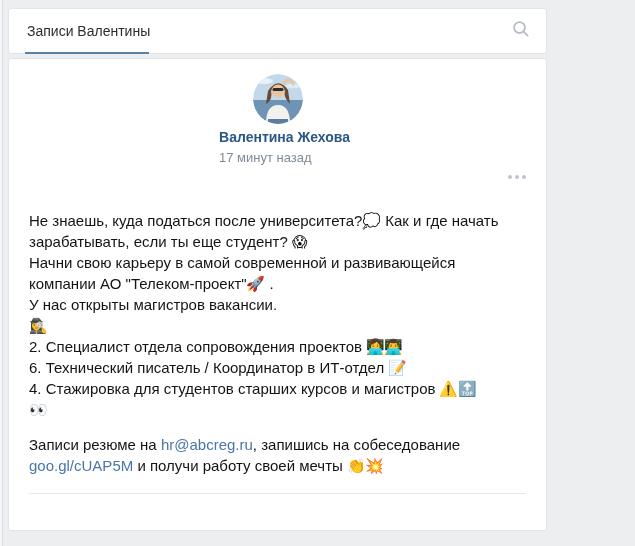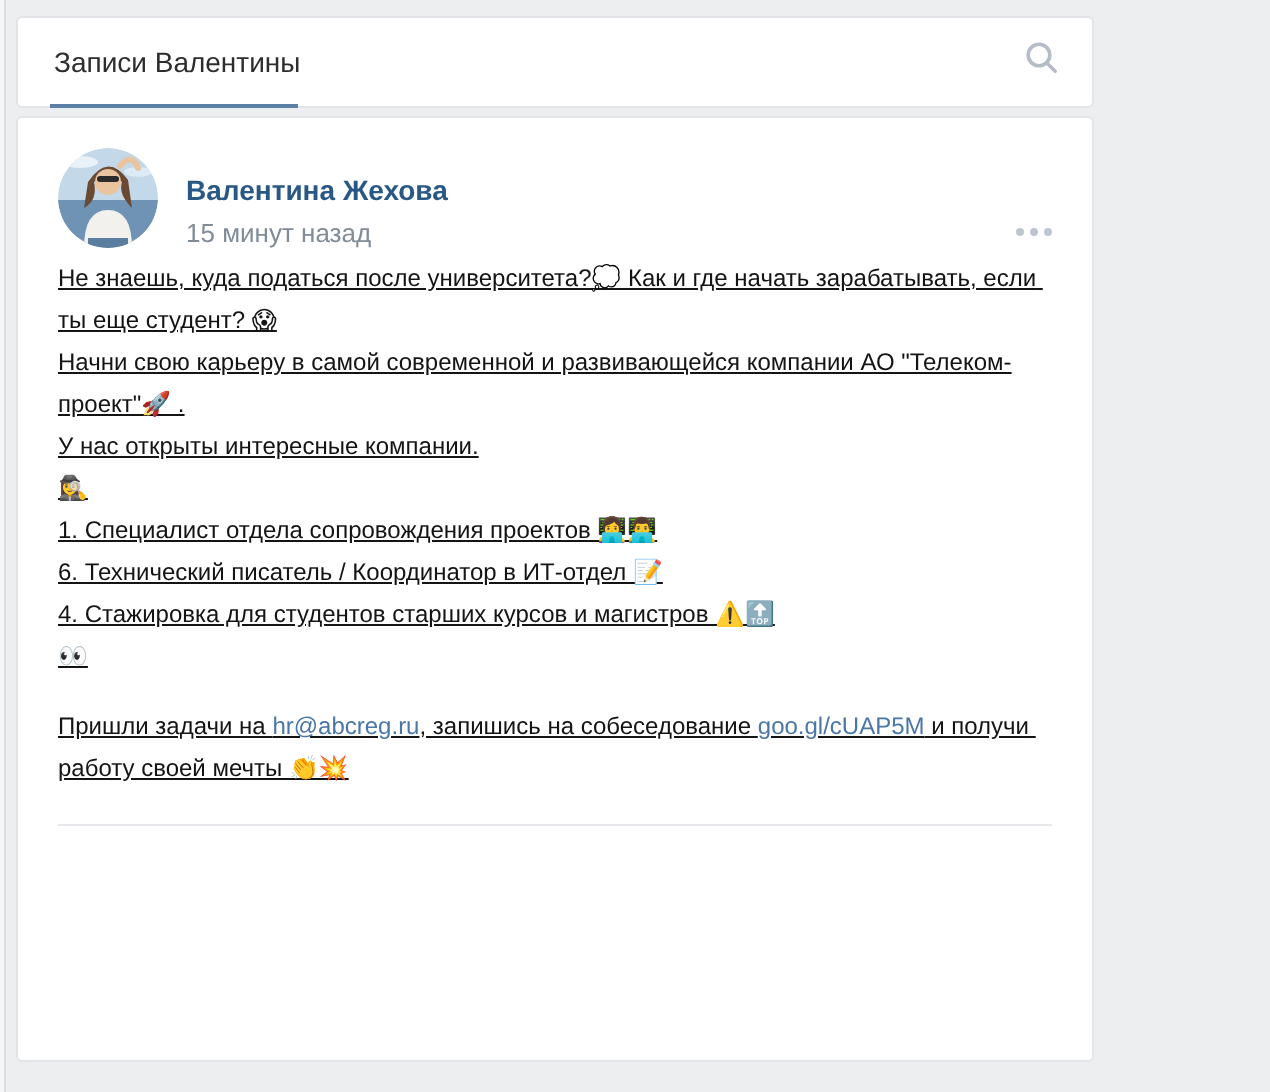--- a/index.html
+++ b/index.html
@@ -20,29 +20,29 @@
     border:1px solid var(--card_border);border-radius:3px;}
   .header-card{top:8px;height:46px;}
   .tabs{height:100%;display:flex;align-items:flex-start;padding:0 18px;position:relative;}
   .tab{position:relative;height:100%;display:flex;align-items:center;
     font-size:14px;color:#2c2d2e;cursor:pointer;}
   .tab-underline{position:absolute;left:-2px;bottom:-1px;width:124px;height:2px;
     background:var(--accent_underline);}
   .search-btn{position:absolute;right:16px;top:0;height:100%;display:flex;align-items:center;cursor:pointer;}
 
   .post-card{top:58px;min-height:473px;padding-bottom:2px;}
-  .post-header{display:flex;align-items:flex-end;padding:15px 20px 0;}
+  .post-header{display:flex;align-items:center;padding:15px 20px 0;flex-direction:column;}
   .avatar{width:50px;height:50px;border-radius:50%;overflow:hidden;flex:0 0 50px;cursor:pointer;}
   .post-info{margin-left:14px;padding-top:4px;}
   .author{font-size:14px;font-weight:bold;color:var(--name_link);text-decoration:none;cursor:pointer;}
   .time{font-size:13px;color:var(--muted);margin-top:4px;text-decoration:none;display:block;cursor:pointer;}
   .menu-btn{margin-left:auto;padding:10px 0 6px;display:flex;gap:3px;cursor:pointer;}
   .menu-btn i{width:4px;height:4px;border-radius:50%;background:#bdc6d2;display:block;}
 
-  .post-text{padding:0 20px;margin-top:5px;font-size:12px;line-height:21px;color:var(--body_text);text-decoration:underline;}
+  .post-text{padding:0 20px;margin-top:25px;font-size:15px;line-height:21px;color:var(--body_text);}
   .line{white-space:pre-wrap;word-wrap:break-word;}
   .line.gap{margin-top:9px;}
   .line.contact{margin-top:14px;}
   .inlink{color:var(--text_link);text-decoration:none;cursor:pointer;}
 
   .separator{margin:17px 20px 0;border-top:1px solid #e7e8ec;}
   .post-footer{display:flex;align-items:center;padding:12px 20px 13px;}
 </style>
 </head>
 <body>
@@ -85,39 +85,39 @@
           <circle cx="25" cy="17" r="6.5" fill="#e9c49f"></circle>
           <rect x="19.5" y="14" width="11" height="3" rx="1.5" fill="#2b2b2b"></rect>
           <path d="M31 9 q6 -7 9 1" stroke="#e9c49f" stroke-width="3" fill="none" stroke-linecap="round"></path>
           <path d="M13 50 Q13 31 25 31 Q37 31 37 50 Z" fill="#f2f1ee"></path>
           <rect x="15" y="45" width="20" height="5" fill="#5a7da0"></rect>
         </g>
       </svg>
     </div>
     <div class="post-info">
       <a class="author">Валентина Жехова</a>
-      <a class="time">15 минут назад</a>
+      <a class="time">17 минут назад</a>
     </div>
     <div class="menu-btn">
       <i></i>
         <i></i>
         <i></i>
     </div>
   </div>
 
   <div class="post-text">
     <div class="line">Не знаешь, куда податься после университета?💭 Как и где начать зарабатывать, если ты еще студент? 😱</div>
     <div class="line">Начни свою карьеру в самой современной и развивающейся компании АО "Телеком-проект"🚀 .</div>
-    <div class="line">У нас открыты интересные компании.</div>
+    <div class="line">У нас открыты магистров вакансии.</div>
     <div class="line">🕵️‍♀️</div>
-    <div class="line">1. Специалист отдела сопровождения проектов 👩‍💻👨‍💻</div>
+    <div class="line">2. Специалист отдела сопровождения проектов 👩‍💻👨‍💻</div>
     <div class="line">6. Технический писатель / Координатор в ИТ-отдел 📝</div>
     <div class="line">4. Стажировка для студентов старших курсов и магистров ⚠️🔝</div>
     <div class="line">👀</div>
-    <div class="line contact"><span>Пришли задачи на </span><a class="inlink">hr@abcreg.ru</a><span>, запишись на собеседование </span><a class="inlink">goo.gl/cUAP5M</a><span> и получи работу своей мечты 👏💥</span></div>
+    <div class="line contact"><span>Записи резюме на </span><a class="inlink">hr@abcreg.ru</a><span>, запишись на собеседование </span><a class="inlink">goo.gl/cUAP5M</a><span> и получи работу своей мечты 👏💥</span></div>
   </div>
 
   <div class="separator"></div>
 
   <div class="post-footer">
     
     
     
   </div>
 </div>

